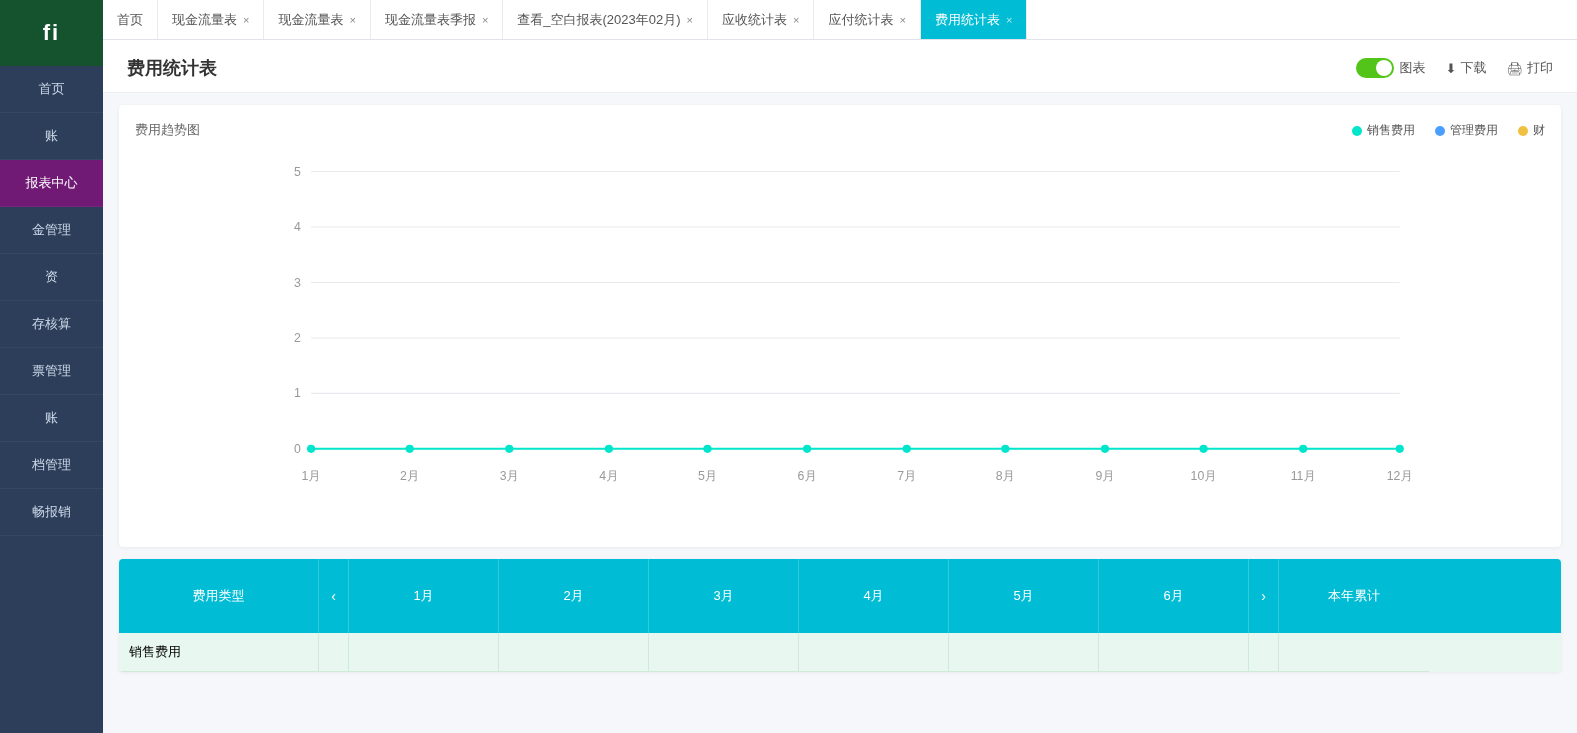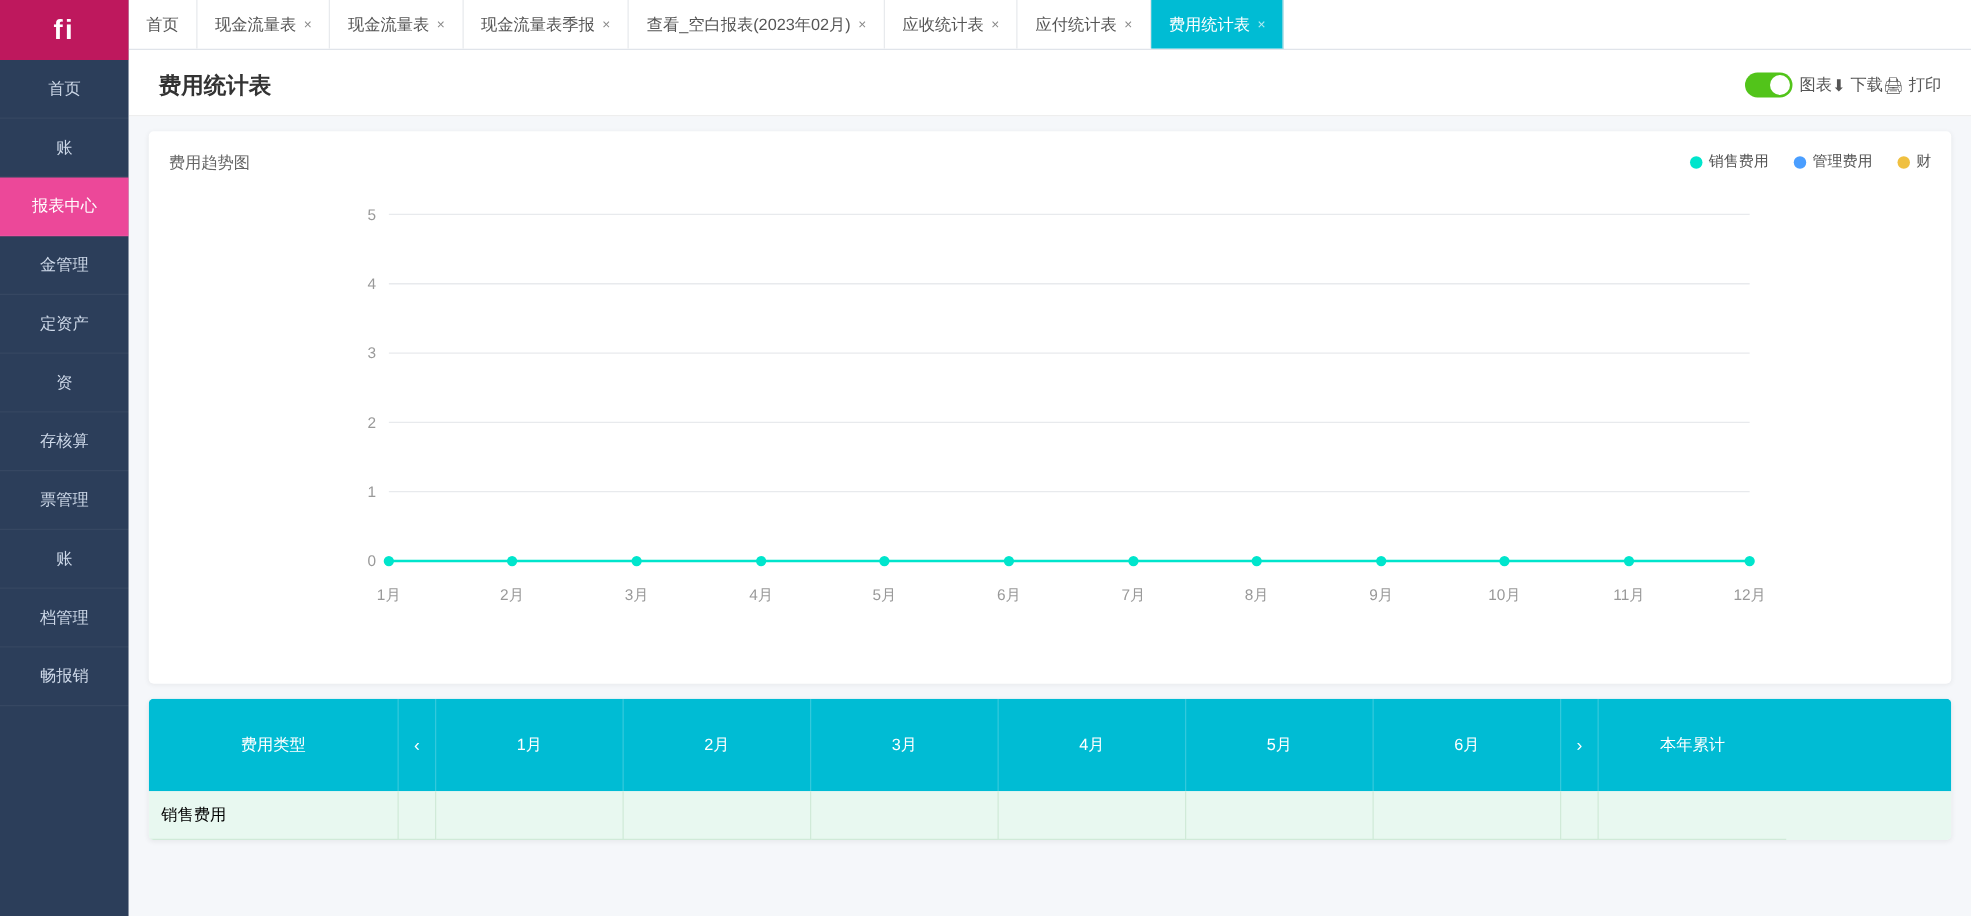--- a/index.html
+++ b/index.html
@@ -8,39 +8,39 @@
     
     .sidebar {
       width: 103px;
       background: #2c3e5a;
       display: flex;
       flex-direction: column;
       flex-shrink: 0;
       height: 100%;
     }
     .sidebar-logo {
-      background: #be185d;
-      height: 48px;
+      background: #14532d;
+      height: 66px;
       display: flex;
       align-items: center;
       justify-content: center;
       color: white;
       font-size: 22px;
       font-weight: bold;
       letter-spacing: 2px;
     }
     .sidebar-item {
       color: #cdd8e8;
       padding: 14px 10px;
       text-align: center;
       font-size: 13px;
       cursor: pointer;
       border-bottom: 1px solid rgba(255,255,255,0.05);
     }
-    .sidebar-item.active { background: #ec4899; color: #fff; }
+    .sidebar-item.active { background: #701a75; color: #fff; }
 
     
     .main {
       flex: 1;
       display: flex;
       flex-direction: column;
       overflow: hidden;
       background: #f5f7fa;
     }
 
@@ -96,20 +96,21 @@
       border-bottom: 1px solid #eee;
     }
     .page-title {
       font-size: 18px;
       font-weight: 600;
       color: #333;
     }
     .page-actions {
       display: flex;
       align-items: center;
+      gap: 20px;
     }
     .toggle-wrapper {
       display: flex;
       align-items: center;
       gap: 6px;
     }
     .toggle-switch {
       width: 38px;
       height: 20px;
       background: #52c41a;
@@ -140,21 +141,21 @@
     
     .chart-section {
       background: #fff;
       margin: 12px 16px;
       border-radius: 4px;
       padding: 16px;
       box-shadow: 0 1px 4px rgba(0,0,0,0.06);
     }
     .chart-header {
       display: flex;
-      align-items: flex-start;
+      align-items: flex-end;
       justify-content: space-between;
       margin-bottom: 12px;
     }
     .chart-title {
       font-size: 13px;
       color: #666;
     }
     .chart-legend {
       display: flex;
       align-items: center;
@@ -227,21 +228,20 @@
   </style>
 </head>
 <body>
 
 <div class="sidebar">
   <div class="sidebar-logo">fi</div>
   <div class="sidebar-item">首页</div>
   <div class="sidebar-item">账</div>
   <div class="sidebar-item active">报表中心</div>
   <div class="sidebar-item">金管理</div>
-  <div class="sidebar-item">定资产</div>
   <div class="sidebar-item">资</div>
   <div class="sidebar-item">存核算</div>
   <div class="sidebar-item">票管理</div>
   <div class="sidebar-item">账</div>
   <div class="sidebar-item">档管理</div>
   <div class="sidebar-item">畅报销</div>
 </div>
 
 <div class="main">
 

